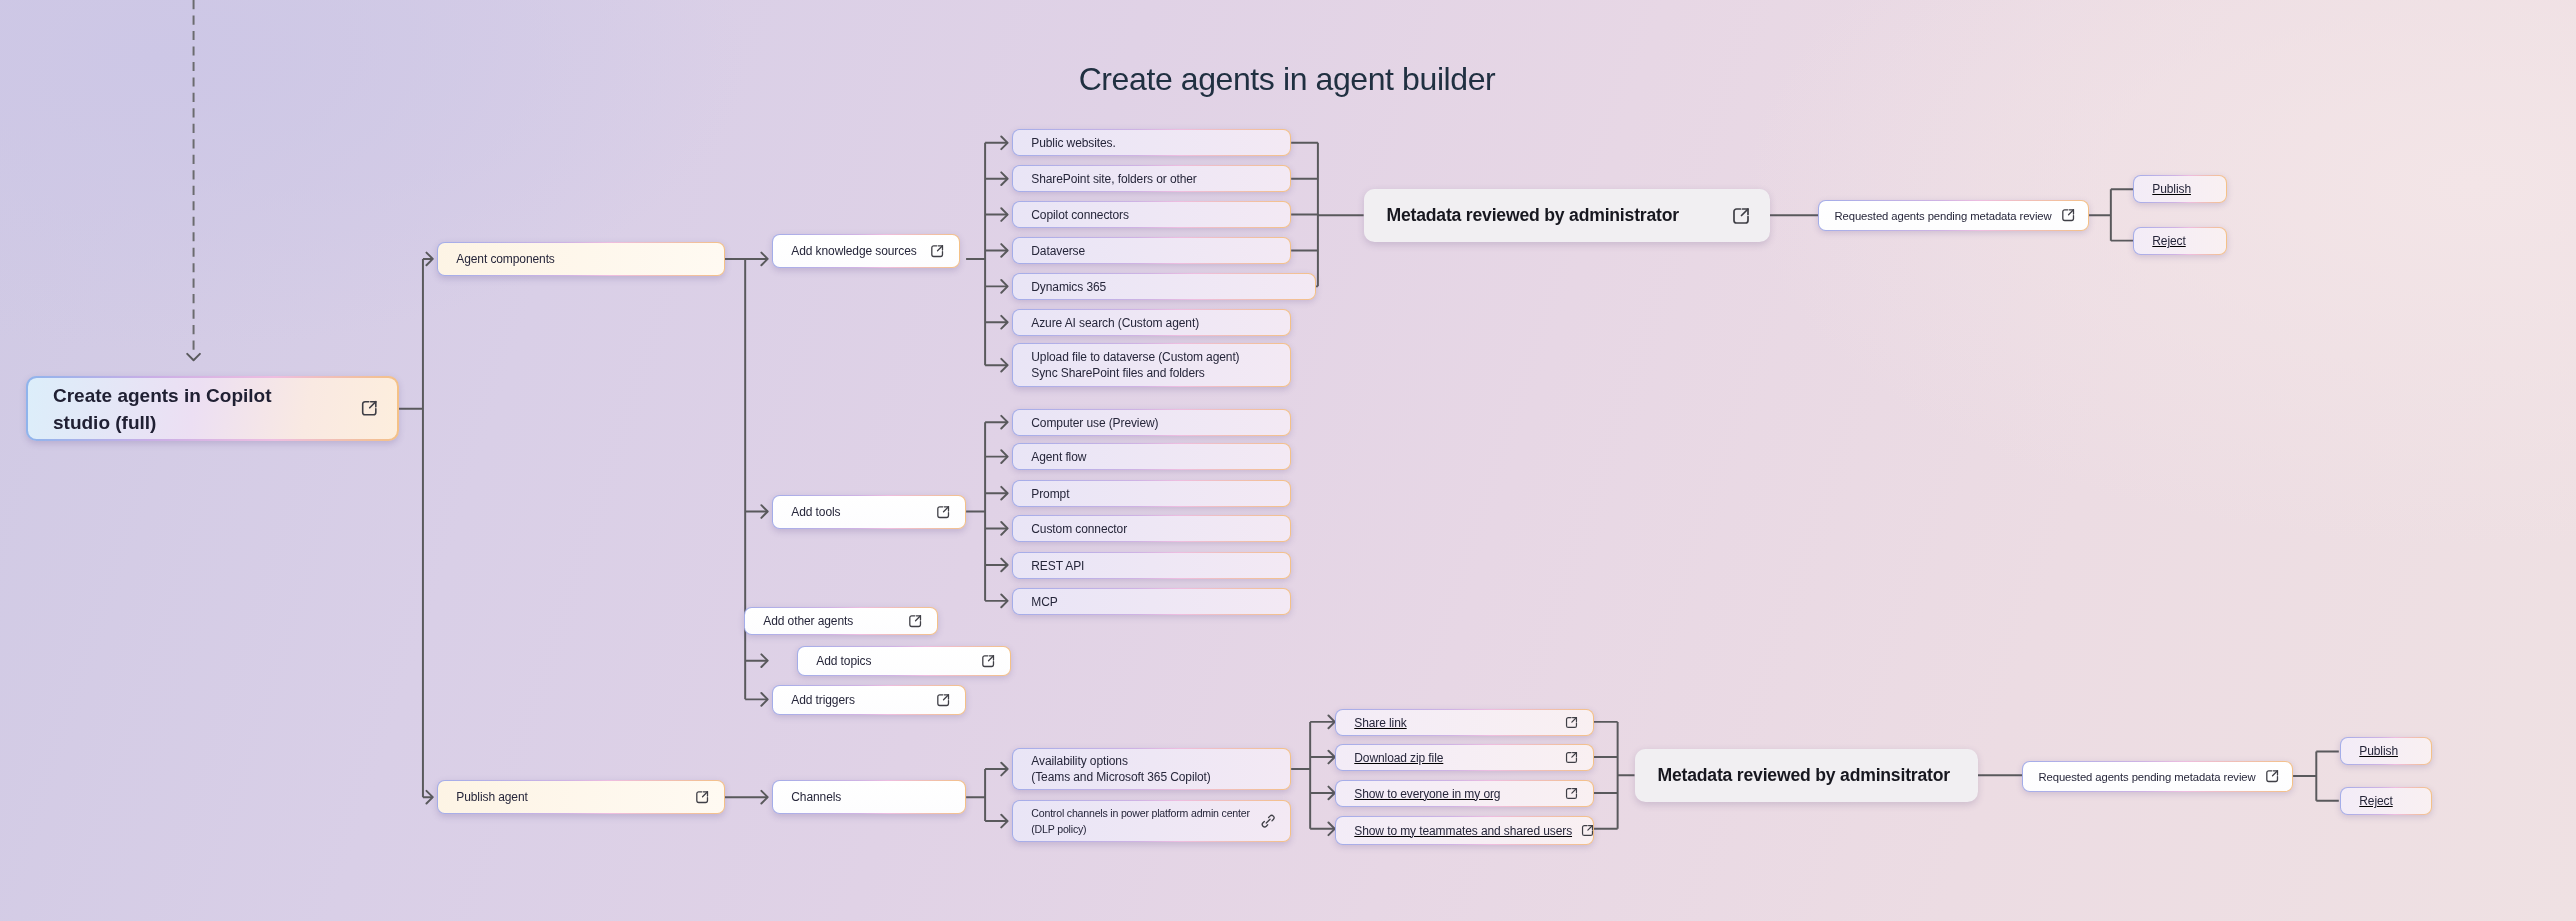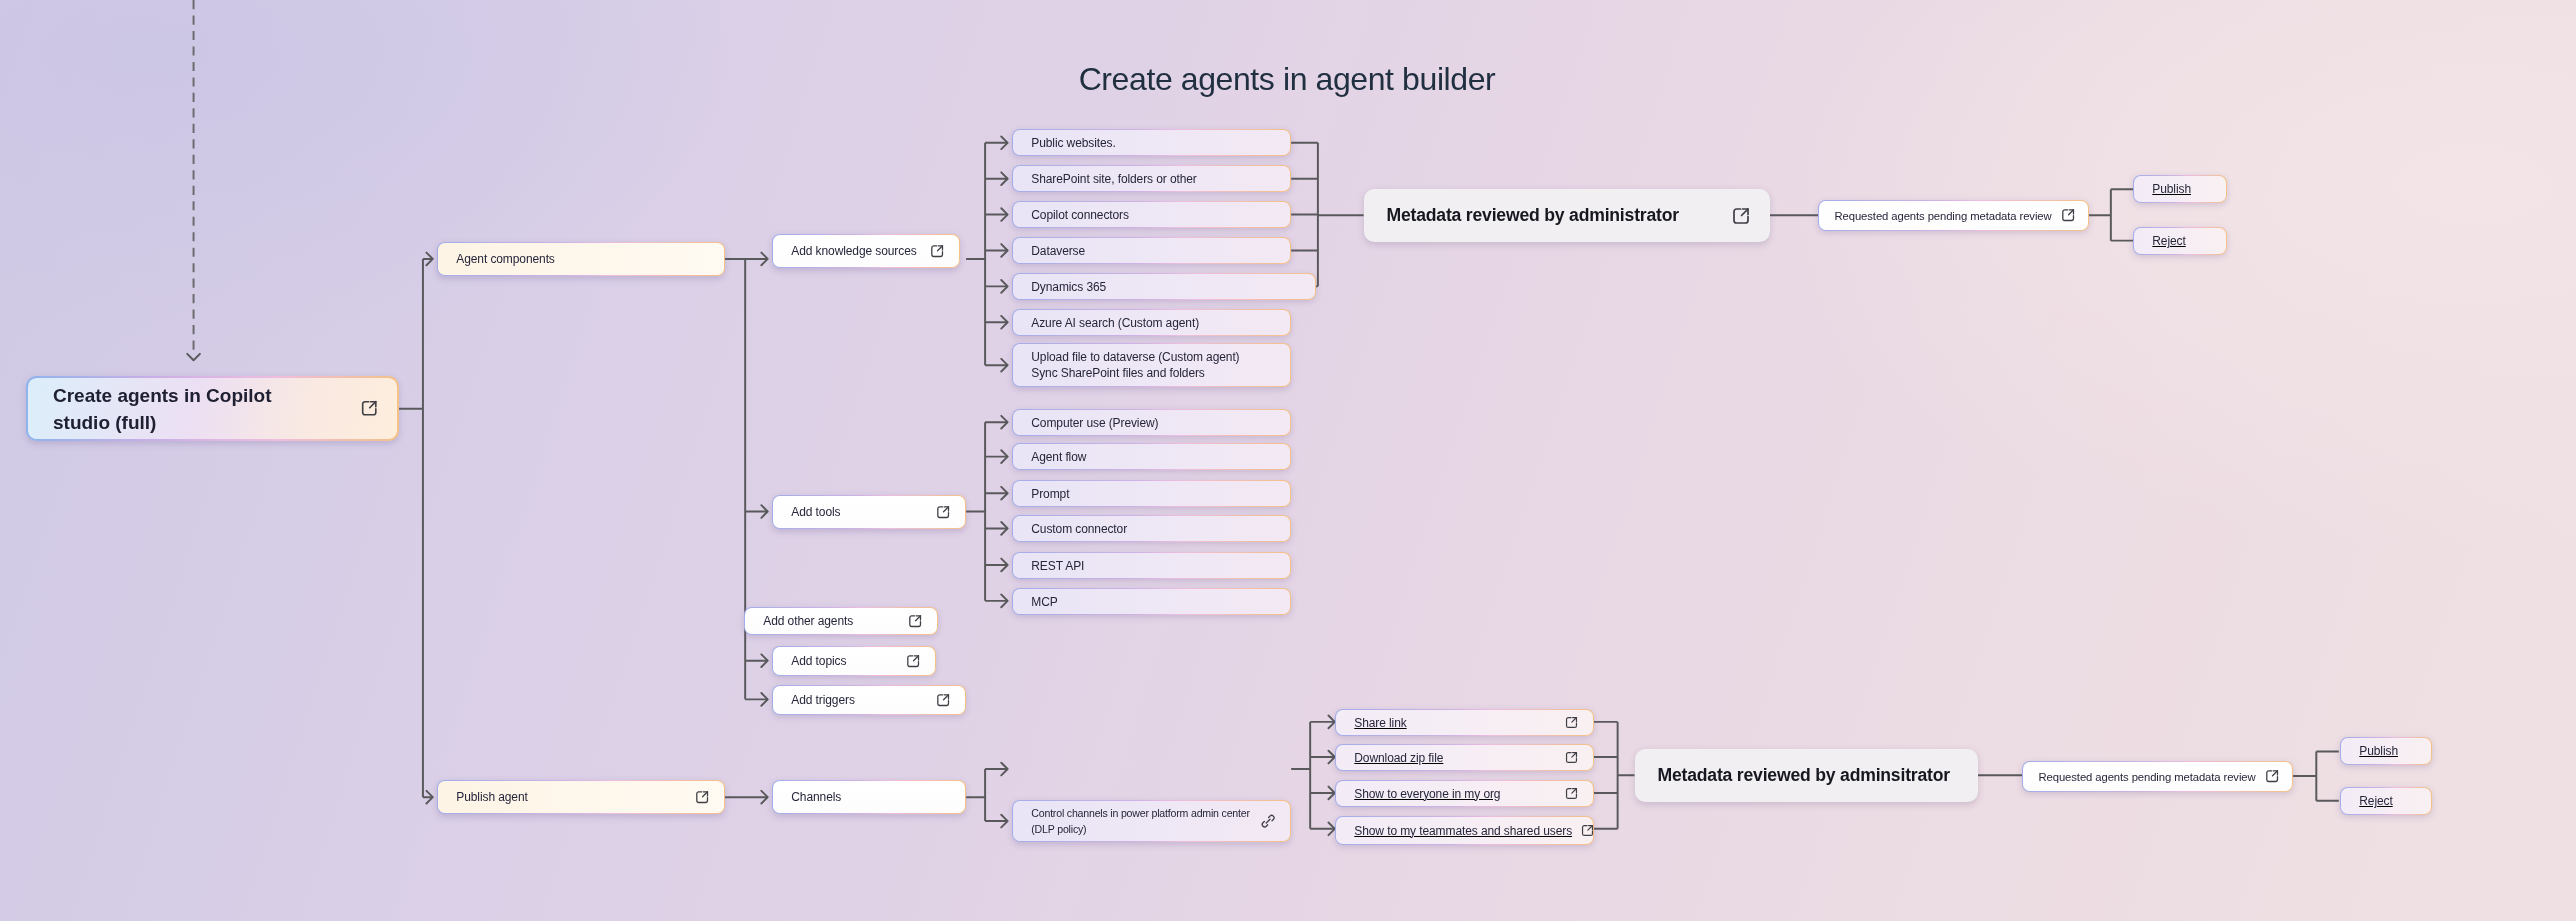--- a/index.html
+++ b/index.html
@@ -135,21 +135,21 @@
   <div class="node white" style="left:744px;top:607px;width:194px;height:28px">
     <span class="lbl">Add other agents</span>
     <span class="icon">
         <svg width="18.3" height="18.3" viewBox="0 0 24 24" fill="none" stroke="#3f3f46" stroke-width="1.7" stroke-linecap="round" stroke-linejoin="round">
           <path d="M11.5 5 H7.5 A2.5 2.5 0 0 0 5 7.5 v9 A2.5 2.5 0 0 0 7.5 19 h9 a2.5 2.5 0 0 0 2.5-2.5 V12.5"></path>
           <path d="M13.5 5 H19 V10.5"></path>
           <path d="M19 5 l-6.5 6.5"></path>
         </svg>
       </span>
   </div>
-  <div class="node white" style="left:772px;top:646px;width:164px;height:29.6px">
+  <div class="node white" style="left:797px;top:646px;width:214px;height:29.6px">
     <span class="lbl">Add topics</span>
     <span class="icon">
         <svg width="18.3" height="18.3" viewBox="0 0 24 24" fill="none" stroke="#3f3f46" stroke-width="1.7" stroke-linecap="round" stroke-linejoin="round">
           <path d="M11.5 5 H7.5 A2.5 2.5 0 0 0 5 7.5 v9 A2.5 2.5 0 0 0 7.5 19 h9 a2.5 2.5 0 0 0 2.5-2.5 V12.5"></path>
           <path d="M13.5 5 H19 V10.5"></path>
           <path d="M19 5 l-6.5 6.5"></path>
         </svg>
       </span>
   </div>
   <div class="node white" style="left:772px;top:685px;width:194px;height:29.6px">
@@ -228,20 +228,24 @@
   <div class="node pink" style="left:2133px;top:175px;width:94px;height:28px">
     <span class="lbl">Publish</span>
   </div>
   <div class="node pink" style="left:2133px;top:227px;width:94px;height:28px">
     <span class="lbl">Reject</span>
   </div>
 
   <div class="node white" style="left:772px;top:780px;width:194px;height:34px">
     <span class="lbl">Channels</span>
   </div>
+  <div class="node lav" style="left:1012px;top:748px;width:279px;height:42px">
+    <span class="lbl">Availability options
+(Teams and Microsoft 365 Copilot)</span>
+  </div>
   <div class="node lav fit-sm" style="left:1012px;top:800px;width:279px;height:42px">
     <span class="lbl">Control channels in power platform admin center
 (DLP policy)</span>
     <span class="icon">
         <svg width="18.3" height="18.3" viewBox="0 0 24 24" fill="none" stroke="#3f3f46" stroke-width="1.7" stroke-linecap="round" stroke-linejoin="round">
           <path d="M9.5 14.5 L14.5 9.5"></path>
           <path d="M12.6 7.2 l1.8-1.8 a3.1 3.1 0 0 1 4.4 4.4 l-1.8 1.8"></path>
           <path d="M11.4 16.8 l-1.8 1.8 a3.1 3.1 0 0 1-4.4-4.4 l1.8-1.8"></path>
         </svg>
       </span>

